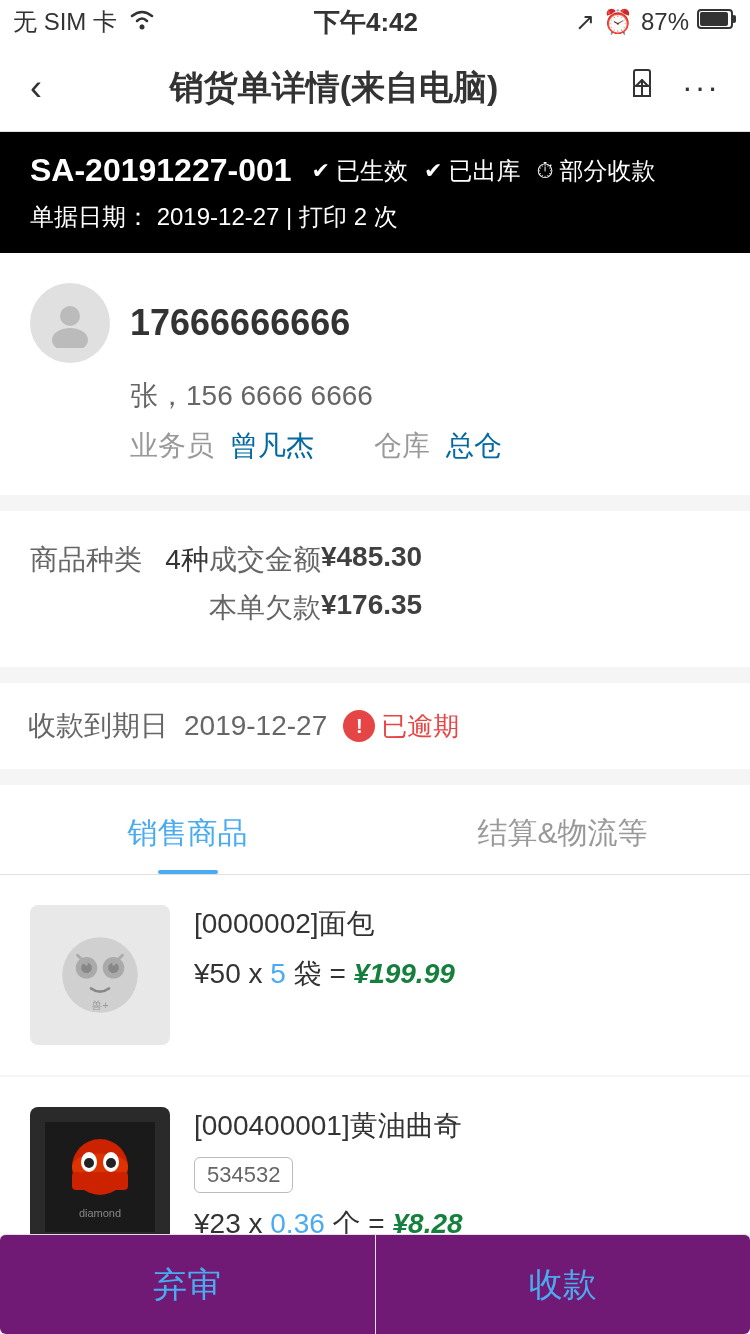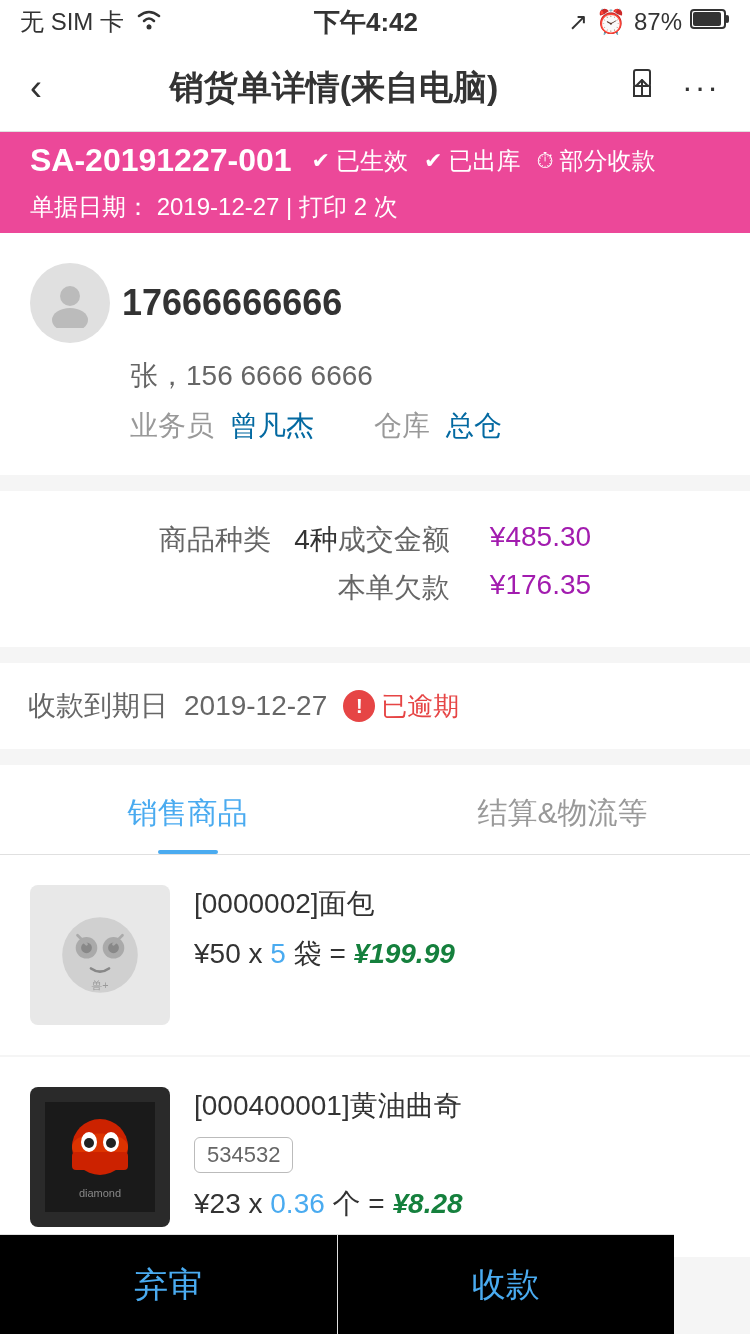--- a/index.html
+++ b/index.html
@@ -13,21 +13,21 @@
       color: #333;
     }
 
     
     .status-bar {
       background: #fff;
       height: 44px;
       display: flex;
       align-items: center;
       justify-content: space-between;
-      padding: 0 20px;
+      padding: 0 13px;
       font-size: 24px;
     }
     .status-left { display: flex; align-items: center; gap: 10px; }
     .status-center { font-weight: 600; font-size: 26px; }
     .status-right { display: flex; align-items: center; gap: 8px; font-size: 24px; }
 
     
     .nav-bar {
       background: #fff;
       height: 88px;
@@ -36,22 +36,22 @@
       justify-content: space-between;
       padding: 0 30px;
       border-bottom: 1px solid #e0e0e0;
     }
     .nav-back { font-size: 36px; color: #333; cursor: pointer; }
     .nav-title { font-size: 34px; font-weight: 600; color: #333; }
     .nav-actions { display: flex; align-items: center; gap: 24px; }
 
     
     .header-band {
-      background: #ec4899;
-      padding: 10px 30px;
+      background: #000000;
+      padding: 20px 30px;
       color: #fff;
     }
     .header-top {
       display: flex;
       align-items: center;
       gap: 20px;
       flex-wrap: wrap;
       margin-bottom: 12px;
     }
     .order-no { font-size: 32px; font-weight: 700; }
@@ -67,21 +67,21 @@
 
     
     .customer-card {
       background: #fff;
       padding: 30px;
       margin-top: 0;
     }
     .customer-top {
       display: flex;
       align-items: center;
-      gap: 12px;
+      gap: 20px;
       margin-bottom: 14px;
     }
     .avatar {
       width: 80px;
       height: 80px;
       border-radius: 50%;
       background: #e0e0e0;
       display: flex;
       align-items: center;
       justify-content: center;
@@ -100,35 +100,34 @@
     .meta-item { display: flex; gap: 16px; text-align: right; }
     .meta-label { color: #999; }
     .meta-value { color: #0369a1; }
 
     
     .amount-card {
       background: #fff;
       padding: 30px;
       margin-top: 16px;
       display: flex;
-      justify-content: center;
+      justify-content: flex-start;
       align-items: flex-start;
     }
     .goods-summary { font-size: 28px; color: #666; }
     .goods-count { color: #333; font-weight: 500; }
     .amount-list { text-align: right; }
     .amount-row {
       display: flex;
       justify-content: space-between;
-      gap: 40px;
       margin-bottom: 10px;
       font-size: 28px;
       color: #666;
     }
-    .amount-value { color: #a21caf; font-weight: 400; }
+    .amount-value { color: #404040; font-weight: 700; }
 
     
     .due-date-card {
       background: #fff;
       padding: 24px 28px;
       margin-top: 16px;
       display: flex;
       align-items: center;
       gap: 16px;
       font-size: 28px;
@@ -220,25 +219,26 @@
     }
     .product-price { font-size: 28px; color: #333; }
     .price-highlight { color: #4AABF0; font-weight: 500; }
     .price-total { color: #15803d; font-weight: 700; font-size: 28px; font-style: italic; }
 
     
     .bottom-toolbar {
       position: fixed;
       bottom: 0;
       left: 0;
-      width: 674px;
+      width: 750px;
       height: 100px;
-      background: #000000;
+      background: #701a75;
       border-top: 1px solid #e0e0e0;
       display: flex;
+      border-radius: 6px;
     }
     .toolbar-btn {
       flex: 1;
       display: flex;
       align-items: center;
       justify-content: center;
       font-size: 34px;
       cursor: pointer;
     }
     .toolbar-btn.left { color: #4AABF0; border-right: 1px solid #e0e0e0; }

